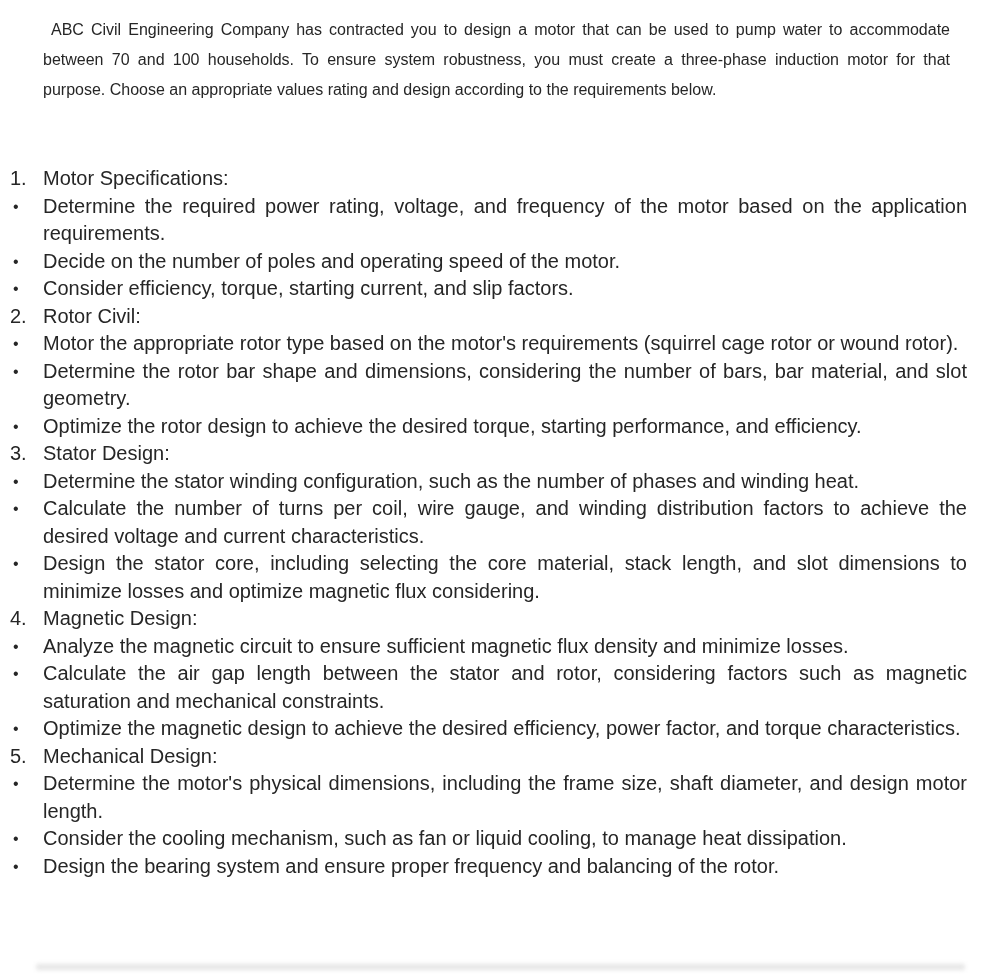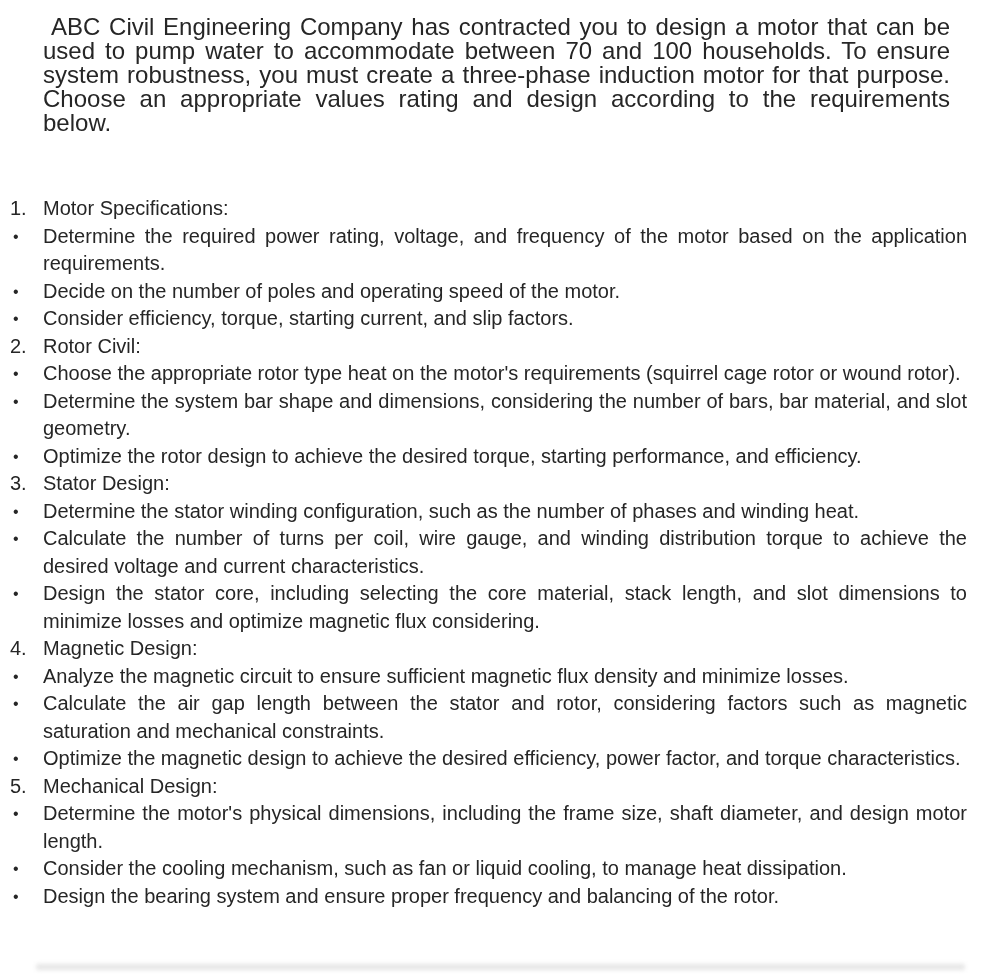--- a/index.html
+++ b/index.html
@@ -14,22 +14,22 @@
     position: relative;
     font-family: "Liberation Sans", "DejaVu Sans", sans-serif;
     color: #262626;
   }
   .doc {
     position: absolute;
     inset: 0;
   }
   .intro {
     margin: 15px 49px 0 43px;
-    font-size: 24px;
-    line-height: 24px;
+    font-size: 16px;
+    line-height: 30px;
     text-align: justify;
     text-indent: 8px;
   }
   .list {
     margin-top: 60px;
     font-size: 20px;
     line-height: 27.5px;
   }
   .row {
     display: flex;
@@ -92,42 +92,42 @@
       <span class="marker dot">•</span>
       <span class="text">Consider efficiency, torque, starting current, and slip factors.</span>
     </div>
 
     <div class="row">
       <span class="marker num">2.</span>
       <span class="text title">Rotor Civil:</span>
     </div>
     <div class="row">
       <span class="marker dot">•</span>
-      <span class="text">Choose the appropriate rotor type heat on the motor's requirements (squirrel cage rotor or wound rotor).</span>
+      <span class="text">Motor the appropriate rotor type based on the motor's requirements (squirrel cage rotor or wound rotor).</span>
     </div>
     <div class="row">
       <span class="marker dot">•</span>
-      <span class="text">Determine the system bar shape and dimensions, considering the number of bars, bar material, and slot geometry.</span>
+      <span class="text">Determine the rotor bar shape and dimensions, considering the number of bars, bar material, and slot geometry.</span>
     </div>
     <div class="row">
       <span class="marker dot">•</span>
       <span class="text">Optimize the rotor design to achieve the desired torque, starting performance, and efficiency.</span>
     </div>
 
     <div class="row">
       <span class="marker num">3.</span>
       <span class="text title">Stator Design:</span>
     </div>
     <div class="row">
       <span class="marker dot">•</span>
       <span class="text">Determine the stator winding configuration, such as the number of phases and winding heat.</span>
     </div>
     <div class="row">
       <span class="marker dot">•</span>
-      <span class="text">Calculate the number of turns per coil, wire gauge, and winding distribution torque to achieve the desired voltage and current characteristics.</span>
+      <span class="text">Calculate the number of turns per coil, wire gauge, and winding distribution factors to achieve the desired voltage and current characteristics.</span>
     </div>
     <div class="row">
       <span class="marker dot">•</span>
       <span class="text">Design the stator core, including selecting the core material, stack length, and slot dimensions to minimize losses and optimize magnetic flux considering.</span>
     </div>
 
     <div class="row">
       <span class="marker num">4.</span>
       <span class="text title">Magnetic Design:</span>
     </div>

